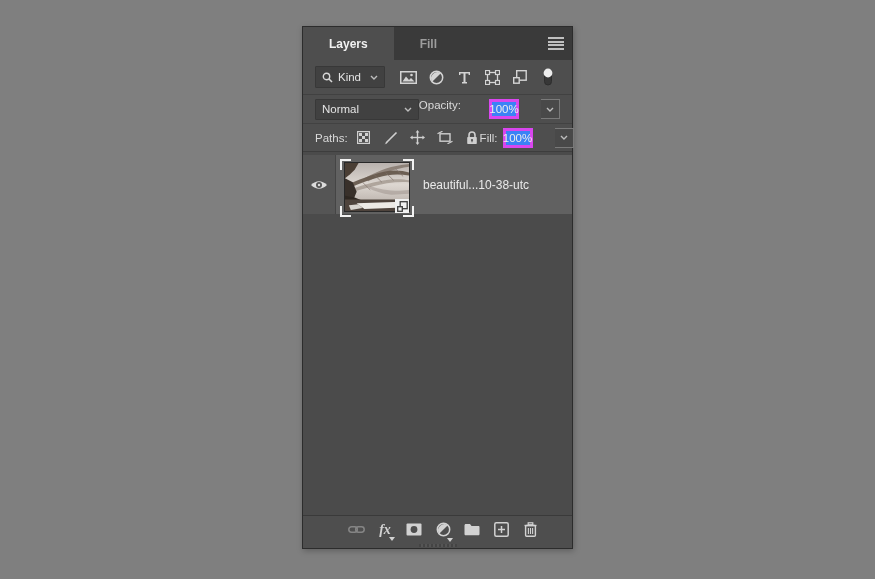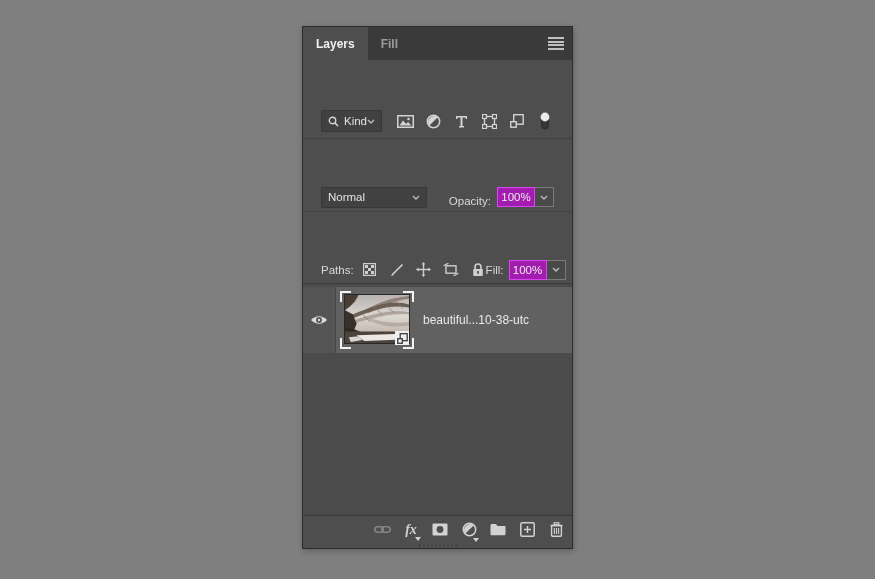--- a/index.html
+++ b/index.html
@@ -9,75 +9,75 @@
 
   .panel {
     position:absolute; left:302px; top:26px; width:271px; height:523px;
     background:#4e4e4e; border:1px solid #2c2c2c;
     box-shadow:1px 2px 6px rgba(0,0,0,.25);
     display:flex; flex-direction:column;
   }
 
   
   .tabbar { height:33px; background:#3a3a3a; display:flex; align-items:stretch; flex:0 0 auto; position:relative; }
-  .tab { padding:0 13px; display:flex; align-items:center; font-size:12px; font-weight:700; color:#9d9d9d; cursor:default; }
+  .tab { padding:0 26px; display:flex; align-items:center; font-size:12px; font-weight:700; color:#9d9d9d; cursor:default; }
   .tab.active { background:#4e4e4e; color:#f1f1f1; }
   .panel-menu { position:absolute; right:8px; top:10px; width:16px; height:13px; display:flex; flex-direction:column; justify-content:space-between; }
   .panel-menu i { display:block; height:2px; background:#c0c0c0; }
 
   
-  .ctl-row { display:flex; align-items:center; padding:0 18px; flex:0 0 auto;margin-top:44px; }
+  .ctl-row { display:flex; align-items:center; padding:0 12px; flex:0 0 auto; }
   .label { font-size:11.5px; color:#d9d9d9; white-space:nowrap; }
 
   
   .filter-row { height:35px; border-bottom:1px solid #414141; }
   .dd {
     height:22px; background:#414141; border:1px solid #383838; border-radius:1px;
     display:flex; align-items:center; padding:0 6px; color:#e3e3e3; font-size:11.5px;
   }
   .dd .chev { margin-left:auto; }
   .kind-dd { width:96px; }
   .filter-icons { display:flex; align-items:center; gap:10px; margin-left:14px; flex:1; justify-content:space-between; padding-right:3px; }
   .ficon { display:flex; align-items:center; justify-content:center; width:18px; height:18px; }
 
   
   .blend-row { height:29px; border-bottom:1px solid #424242; }
   .blend-dd { width:106px; height:21px; }
-  .valgroup { display:flex; align-items:flex-end; margin-left:auto; }
+  .valgroup { display:flex; align-items:flex-start; margin-left:auto;gap:22px; }
   .valbox {
-    width:38px; height:20px; background:#a21caf; border:1px solid #d946ef;
+    width:30px; height:20px; background:#3b82f6; border:3px solid #d946ef;
     color:#ececec; font-size:11.5px; display:flex; align-items:center; justify-content:center;
   }
   .valchev {
     width:19px; height:20px; background:#494949; border:1px solid #7a7a7a; border-left:none;
     display:flex; align-items:center; justify-content:center;
   }
 
   
   .lock-row { height:28px; border-bottom:1px solid #3d3d3d; }
   .lock-icons { display:flex; align-items:center; gap:11px; margin-left:8px; }
   .licon { display:flex; align-items:center; justify-content:center; width:16px; height:16px; }
   .lock-row .label.fill { margin-left:auto; margin-right:5px; }
 
   
   .layer-list { flex:1 1 auto; background:#4b4b4b; overflow:hidden; }
-  .layer-row { height:66px; margin-top:3px; background:#616161; display:flex; align-items:stretch; }
+  .layer-row { height:59px; margin-top:3px; background:#616161; display:flex; align-items:stretch; }
   .eye-cell { width:33px; flex:0 0 auto; background:#555555; border-right:1px solid #454545; display:flex; align-items:center; justify-content:center; }
   .thumb-wrap { position:relative; width:74px; height:58px; margin:4px 0 0 4px; flex:0 0 auto; }
   .thumb { position:absolute; left:4px; top:3px; width:66px; height:50px; border:1px solid #282828; display:block; }
   .bracket { position:absolute; width:11px; height:11px; }
   .bracket.tl { left:0; top:0; border-left:2px solid #f2f2f2; border-top:2px solid #f2f2f2; }
   .bracket.tr { right:0; top:0; border-right:2px solid #f2f2f2; border-top:2px solid #f2f2f2; }
   .bracket.bl { left:0; bottom:0; border-left:2px solid #f2f2f2; border-bottom:2px solid #f2f2f2; }
   .bracket.br { right:0; bottom:0; border-right:2px solid #f2f2f2; border-bottom:2px solid #f2f2f2; }
   .so-badge { position:absolute; right:5px; bottom:4px; width:14px; height:14px; background:#f0f0f0; display:flex; align-items:center; justify-content:center; }
   .layer-name { font-size:12px; color:#eaeaea; margin-left:9px; align-self:center; white-space:nowrap; }
 
   
-  .footer { height:28px; background:#4e4e4e; border-top:1px solid #3a3a3a; display:flex; align-items:center; justify-content:flex-end; gap:11px; padding-right:7px; flex:0 0 auto; }
+  .footer { height:28px; background:#4e4e4e; border-top:1px solid #3a3a3a; display:flex; align-items:center; justify-content:flex-end; gap:11px; padding-right:33px; flex:0 0 auto; }
   .bicon { display:flex; align-items:center; justify-content:center; width:18px; height:18px; position:relative; }
   .bicon.disabled { opacity:.42; }
   .fx-text { font-family:"Liberation Serif", serif; font-style:italic; font-weight:700; font-size:14px; color:#d2d2d2; line-height:1; }
   .mini-tri { position:absolute; right:-1px; bottom:0; width:0; height:0; border-left:3px solid transparent; border-right:3px solid transparent; border-top:4px solid #d2d2d2; }
   .bottom-strip { height:5px; background:#4e4e4e; flex:0 0 auto; position:relative; }
   .grip { position:absolute; left:50%; top:1px; transform:translateX(-50%); width:38px; height:3px;
           background:repeating-linear-gradient(90deg,#444 0 2px,#555 2px 4px); }
 
   svg { display:block; }
 </style>

